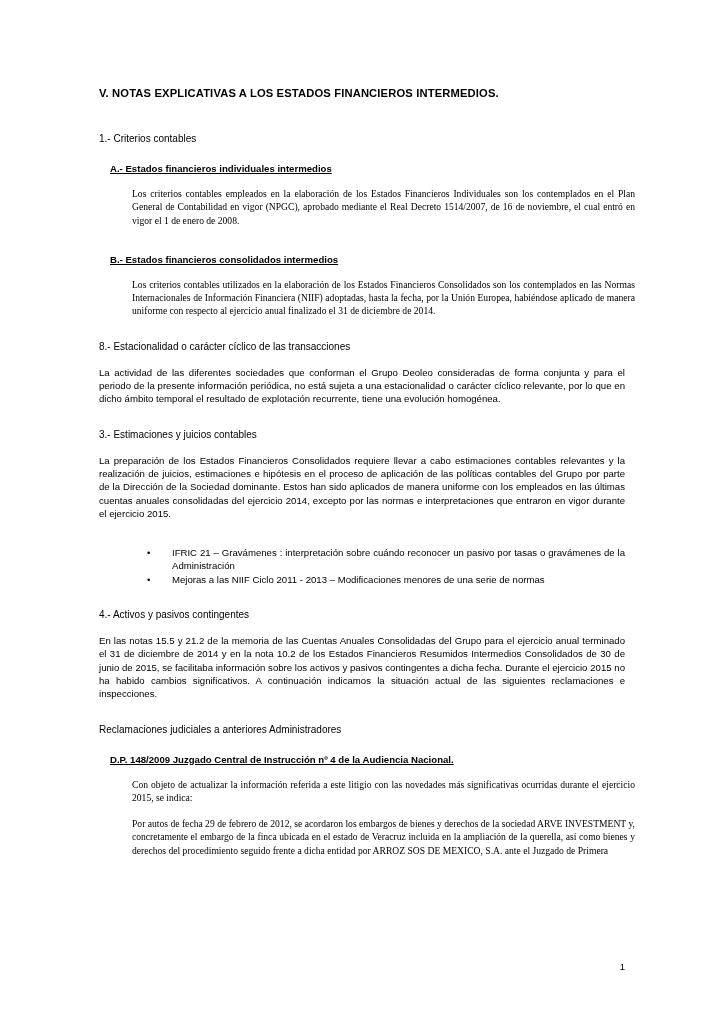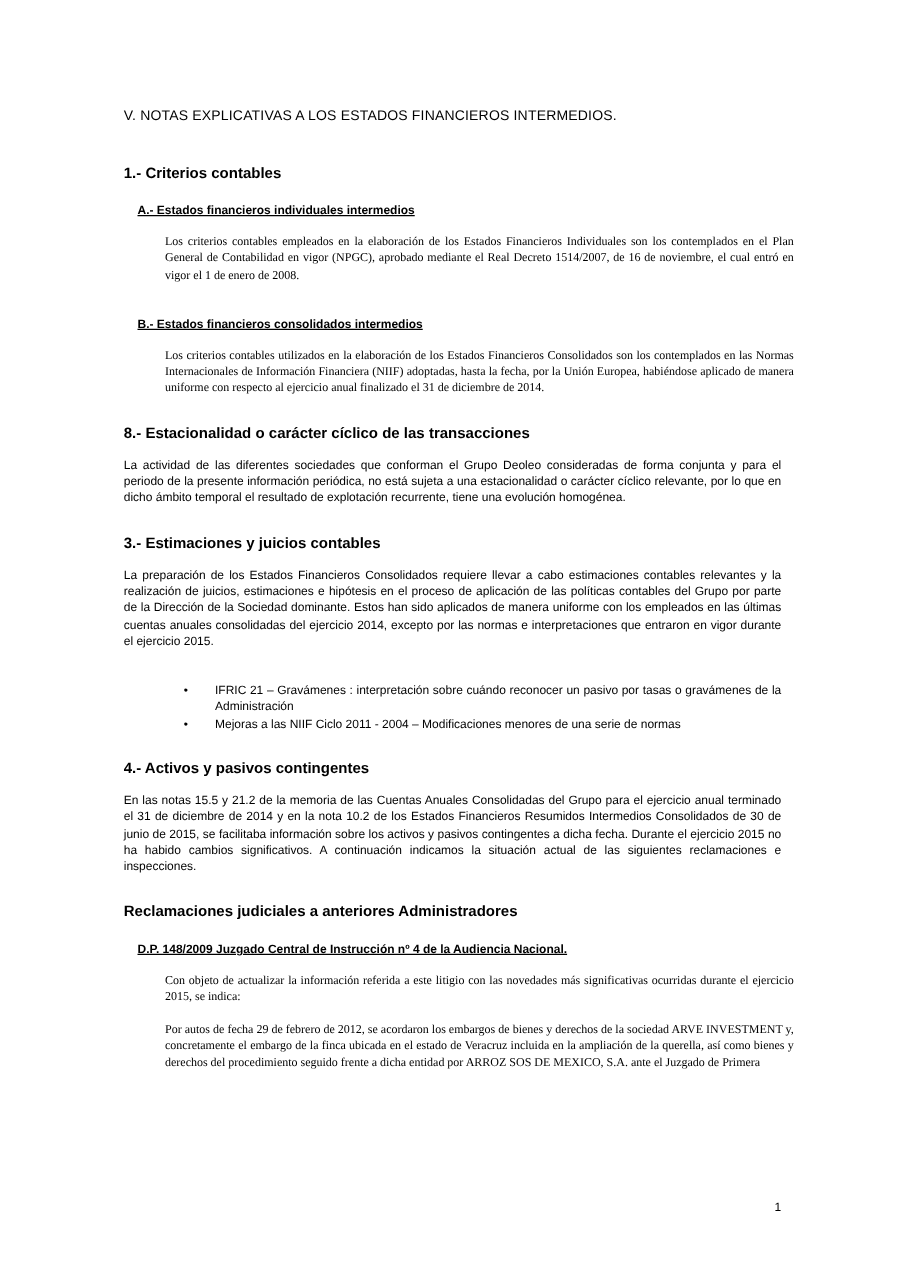--- a/index.html
+++ b/index.html
@@ -27,31 +27,31 @@
   .content {
     position: absolute;
     left: 99px;
     top: 86px;
     width: 526px;
   }
 
   
   .doc-title {
     font-size: 11.2px;
-    font-weight: normal;
+    font-weight: bold;
     letter-spacing: 0.15px;
     line-height: 14px;
     margin: 0 0 0 0;
     text-align: left;
   }
 
   
   .sec-heading {
-    font-size: 12px;
-    font-weight: bold;
+    font-size: 10px;
+    font-weight: normal;
     line-height: 13px;
     margin: 0;
   }
 
   
   .sub-heading {
     font-size: 9.6px;
     font-weight: bold;
     line-height: 13px;
     margin: 0 0 0 11px;
@@ -152,21 +152,21 @@
     <div class="sp-para"></div>
     <div class="sp-bul"></div>
 
     <ul class="bullets">
       <li>
         <span class="bullet-dot">•</span>
         <span>IFRIC 21 – Gravámenes : interpretación sobre cuándo reconocer un pasivo por tasas o gravámenes de la Administración</span>
       </li>
       <li>
         <span class="bullet-dot">•</span>
-        <span>Mejoras a las NIIF Ciclo 2011 - 2004 – Modificaciones menores de una serie de normas</span>
+        <span>Mejoras a las NIIF Ciclo 2011 - 2013 – Modificaciones menores de una serie de normas</span>
       </li>
     </ul>
     <div class="sp-sec"></div>
 
     <div class="sec-heading">4.- Activos y pasivos contingentes</div>
     <div class="sp-afterh"></div>
     <p class="para">En las notas 15.5 y 21.2 de la memoria de las Cuentas Anuales Consolidadas del Grupo para el ejercicio anual terminado el 31 de diciembre de 2014 y en la nota 10.2 de los Estados Financieros Resumidos Intermedios Consolidados de 30 de junio de 2015, se facilitaba información sobre los activos y pasivos contingentes a dicha fecha. Durante el ejercicio 2015 no ha habido cambios significativos. A continuación indicamos la situación actual de las siguientes reclamaciones e inspecciones.</p>
     <div class="sp-sec"></div>
 
     <div class="sec-heading">Reclamaciones judiciales a anteriores Administradores</div>

